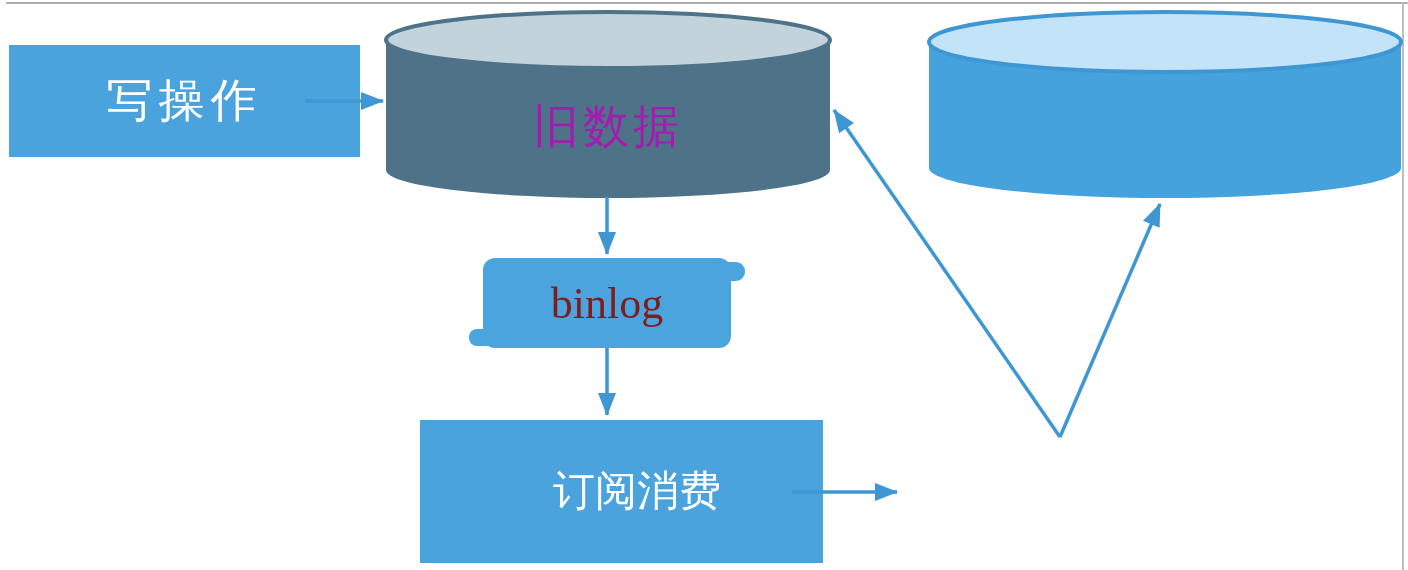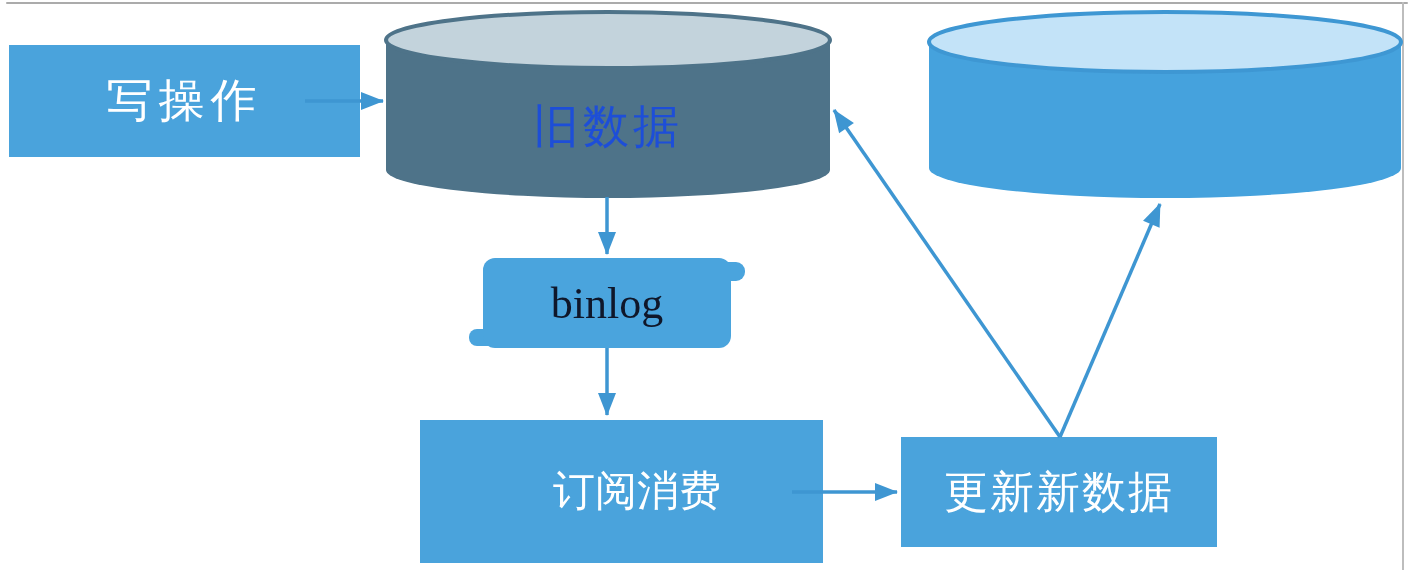--- a/index.html
+++ b/index.html
@@ -24,31 +24,31 @@
   }
   #write-box{left:9px;top:45px;width:351px;height:112px;font-size:46px;letter-spacing:6px;}
   #subscribe-box{left:420px;top:420px;width:372px;height:143px;font-size:42px;line-height:1.26;flex-direction:column;padding-left:31px;}
   #update-box{left:901px;top:437px;width:316px;height:110px;font-size:44px;letter-spacing:2px;}
 
   
   #binlog-box{
     position:absolute;left:483px;top:258px;width:248px;height:90px;
     background:#4aa4dd;border-radius:12px;
     display:flex;align-items:center;justify-content:center;
-    color:#0f172a;font-size:44px;
+    color:#7f1d1d;font-size:44px;
     z-index:2;
   }
   .binlog-nub{position:absolute;background:#4aa4dd;z-index:1;}
   #binlog-nub-tr{left:703px;top:262px;width:42px;height:19px;border-radius:9px;}
   #binlog-nub-bl{left:469px;top:329px;width:28px;height:17px;border-radius:8px;}
 
   
   .cyl{position:absolute;z-index:1;}
   .cyl-label{
-    position:absolute;z-index:3;color:#1d4ed8;text-align:center;
+    position:absolute;z-index:3;color:#a21caf;text-align:center;
     pointer-events:none;
   }
   #old-cyl-label{left:383px;top:96px;width:450px;font-size:46px;letter-spacing:4px;}
   #new-cyl-label{left:926px;top:94px;width:480px;font-size:44px;letter-spacing:5px;}
 
   
   #arrows{position:absolute;left:0;top:0;z-index:4;pointer-events:none;}
 </style>
 </head>
 <body>
@@ -76,23 +76,20 @@
   <div class="binlog-nub" id="binlog-nub-tr"></div>
   <div class="binlog-nub" id="binlog-nub-bl"></div>
   <div id="binlog-box">
     <span>binlog</span>
   </div>
 
   <div id="subscribe-box" class="pbox">
     <span>订阅消费</span>
   </div>
 
-  <div id="update-box" class="pbox">
-    <span>更新新数据</span>
-  </div>
 
   <svg id="arrows" width="1408" height="570" aria-hidden="true">
     <defs>
       <marker id="ah" markerUnits="userSpaceOnUse" markerWidth="26" markerHeight="22" refX="23" refY="10" orient="auto">
         <path d="M1,1 L24,10 L1,19 Z" fill="#3e96d2"></path>
       </marker>
     </defs>
     <g stroke="#3e96d2" stroke-width="3.5" fill="none">
       <path d="M305,101 H383" marker-end="url(#ah)"></path>
       <path d="M607,197 V254" marker-end="url(#ah)"></path>

